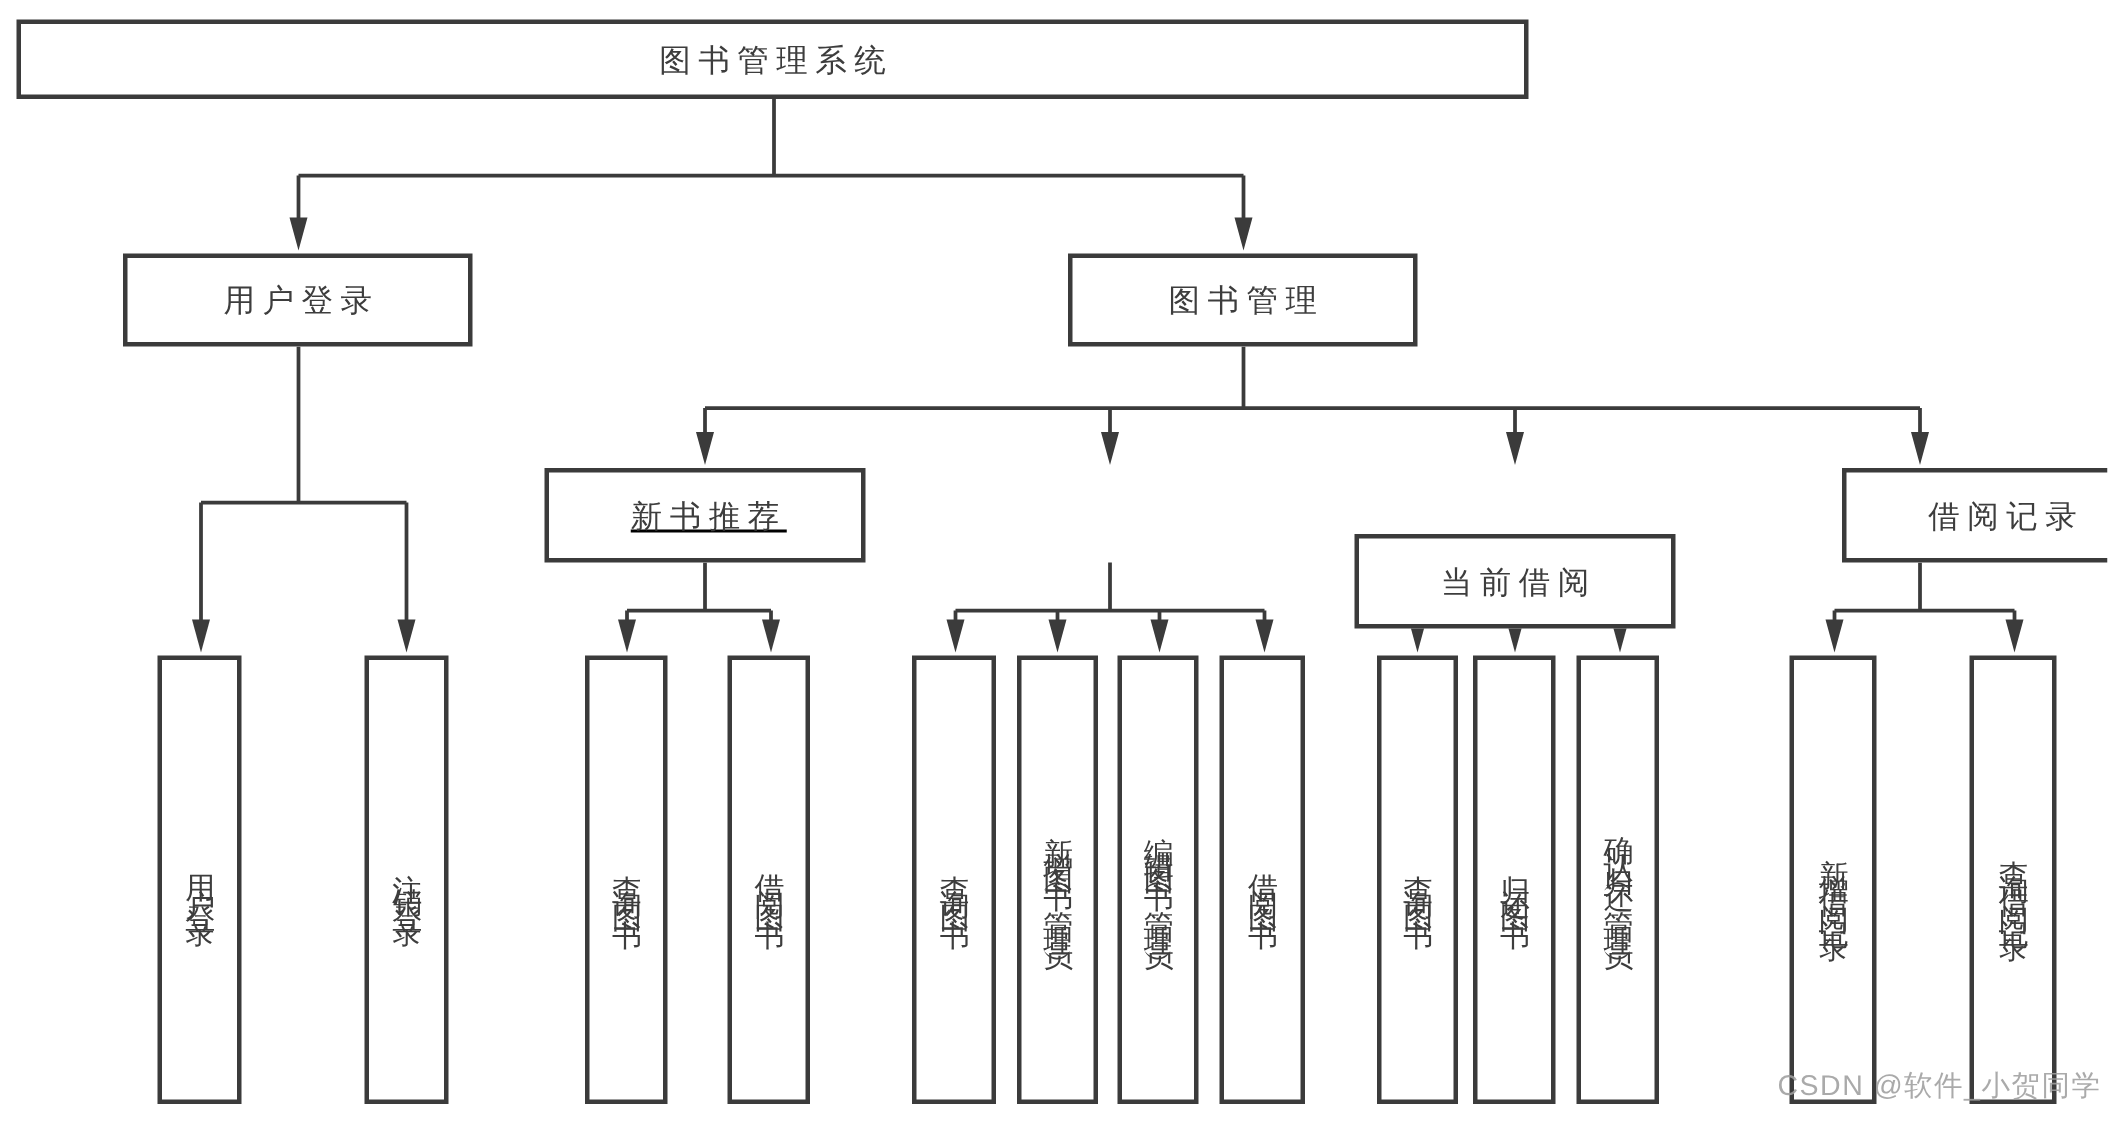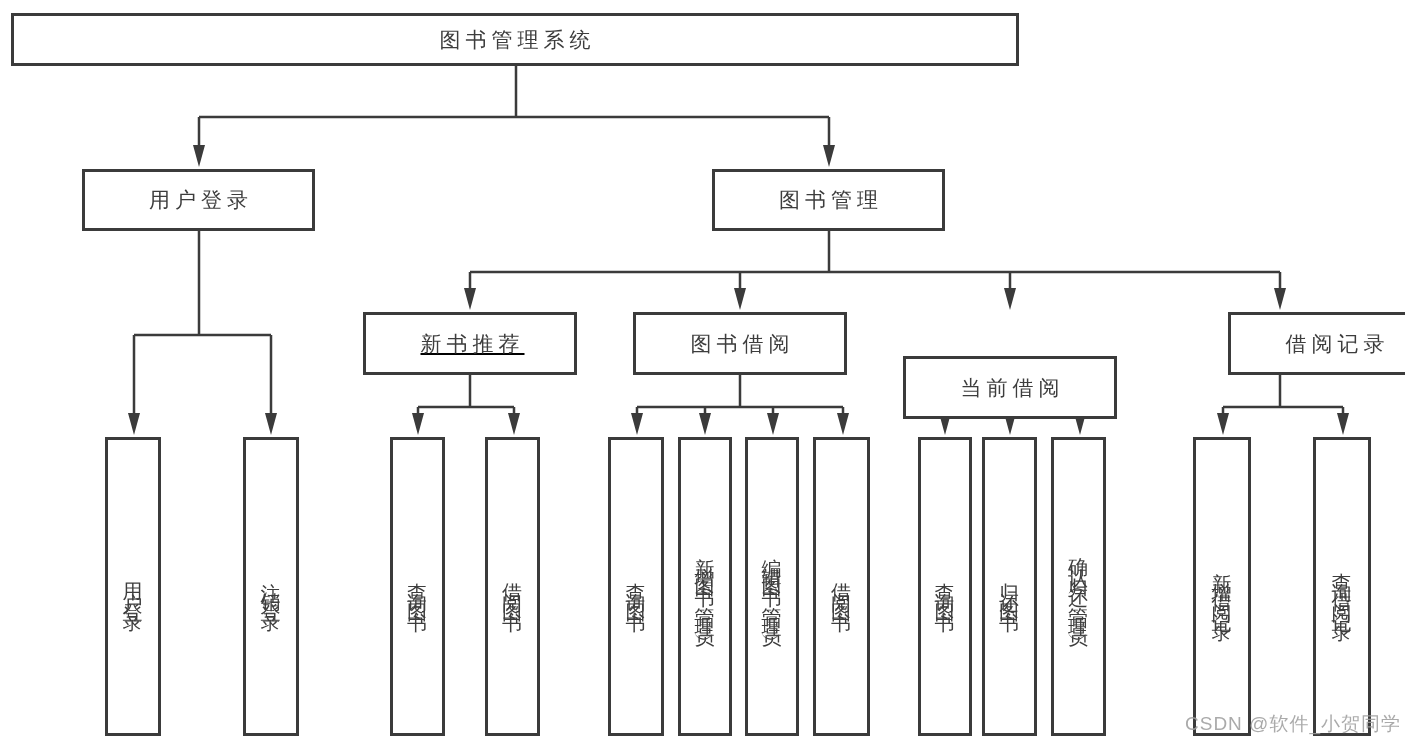--- a/index.html
+++ b/index.html
@@ -94,23 +94,20 @@
   <div class="node hbox n-login">
     <span>用户登录</span>
   </div>
   <div class="node hbox n-mgmt">
     <span>图书管理</span>
   </div>
 
   <div class="node hbox l3 n-rec">
     <span>新书推荐</span>
   </div>
-  <div class="node hbox l3 n-bor">
-    <span>图书借阅</span>
-  </div>
   <div class="node hbox l3 n-cur">
     <span>当前借阅</span>
   </div>
   <div class="node hbox l3 n-his">
     <span>借阅记录</span>
   </div>
 
   <div class="node vbox v1">
     <span>用户登录</span>
   </div>

